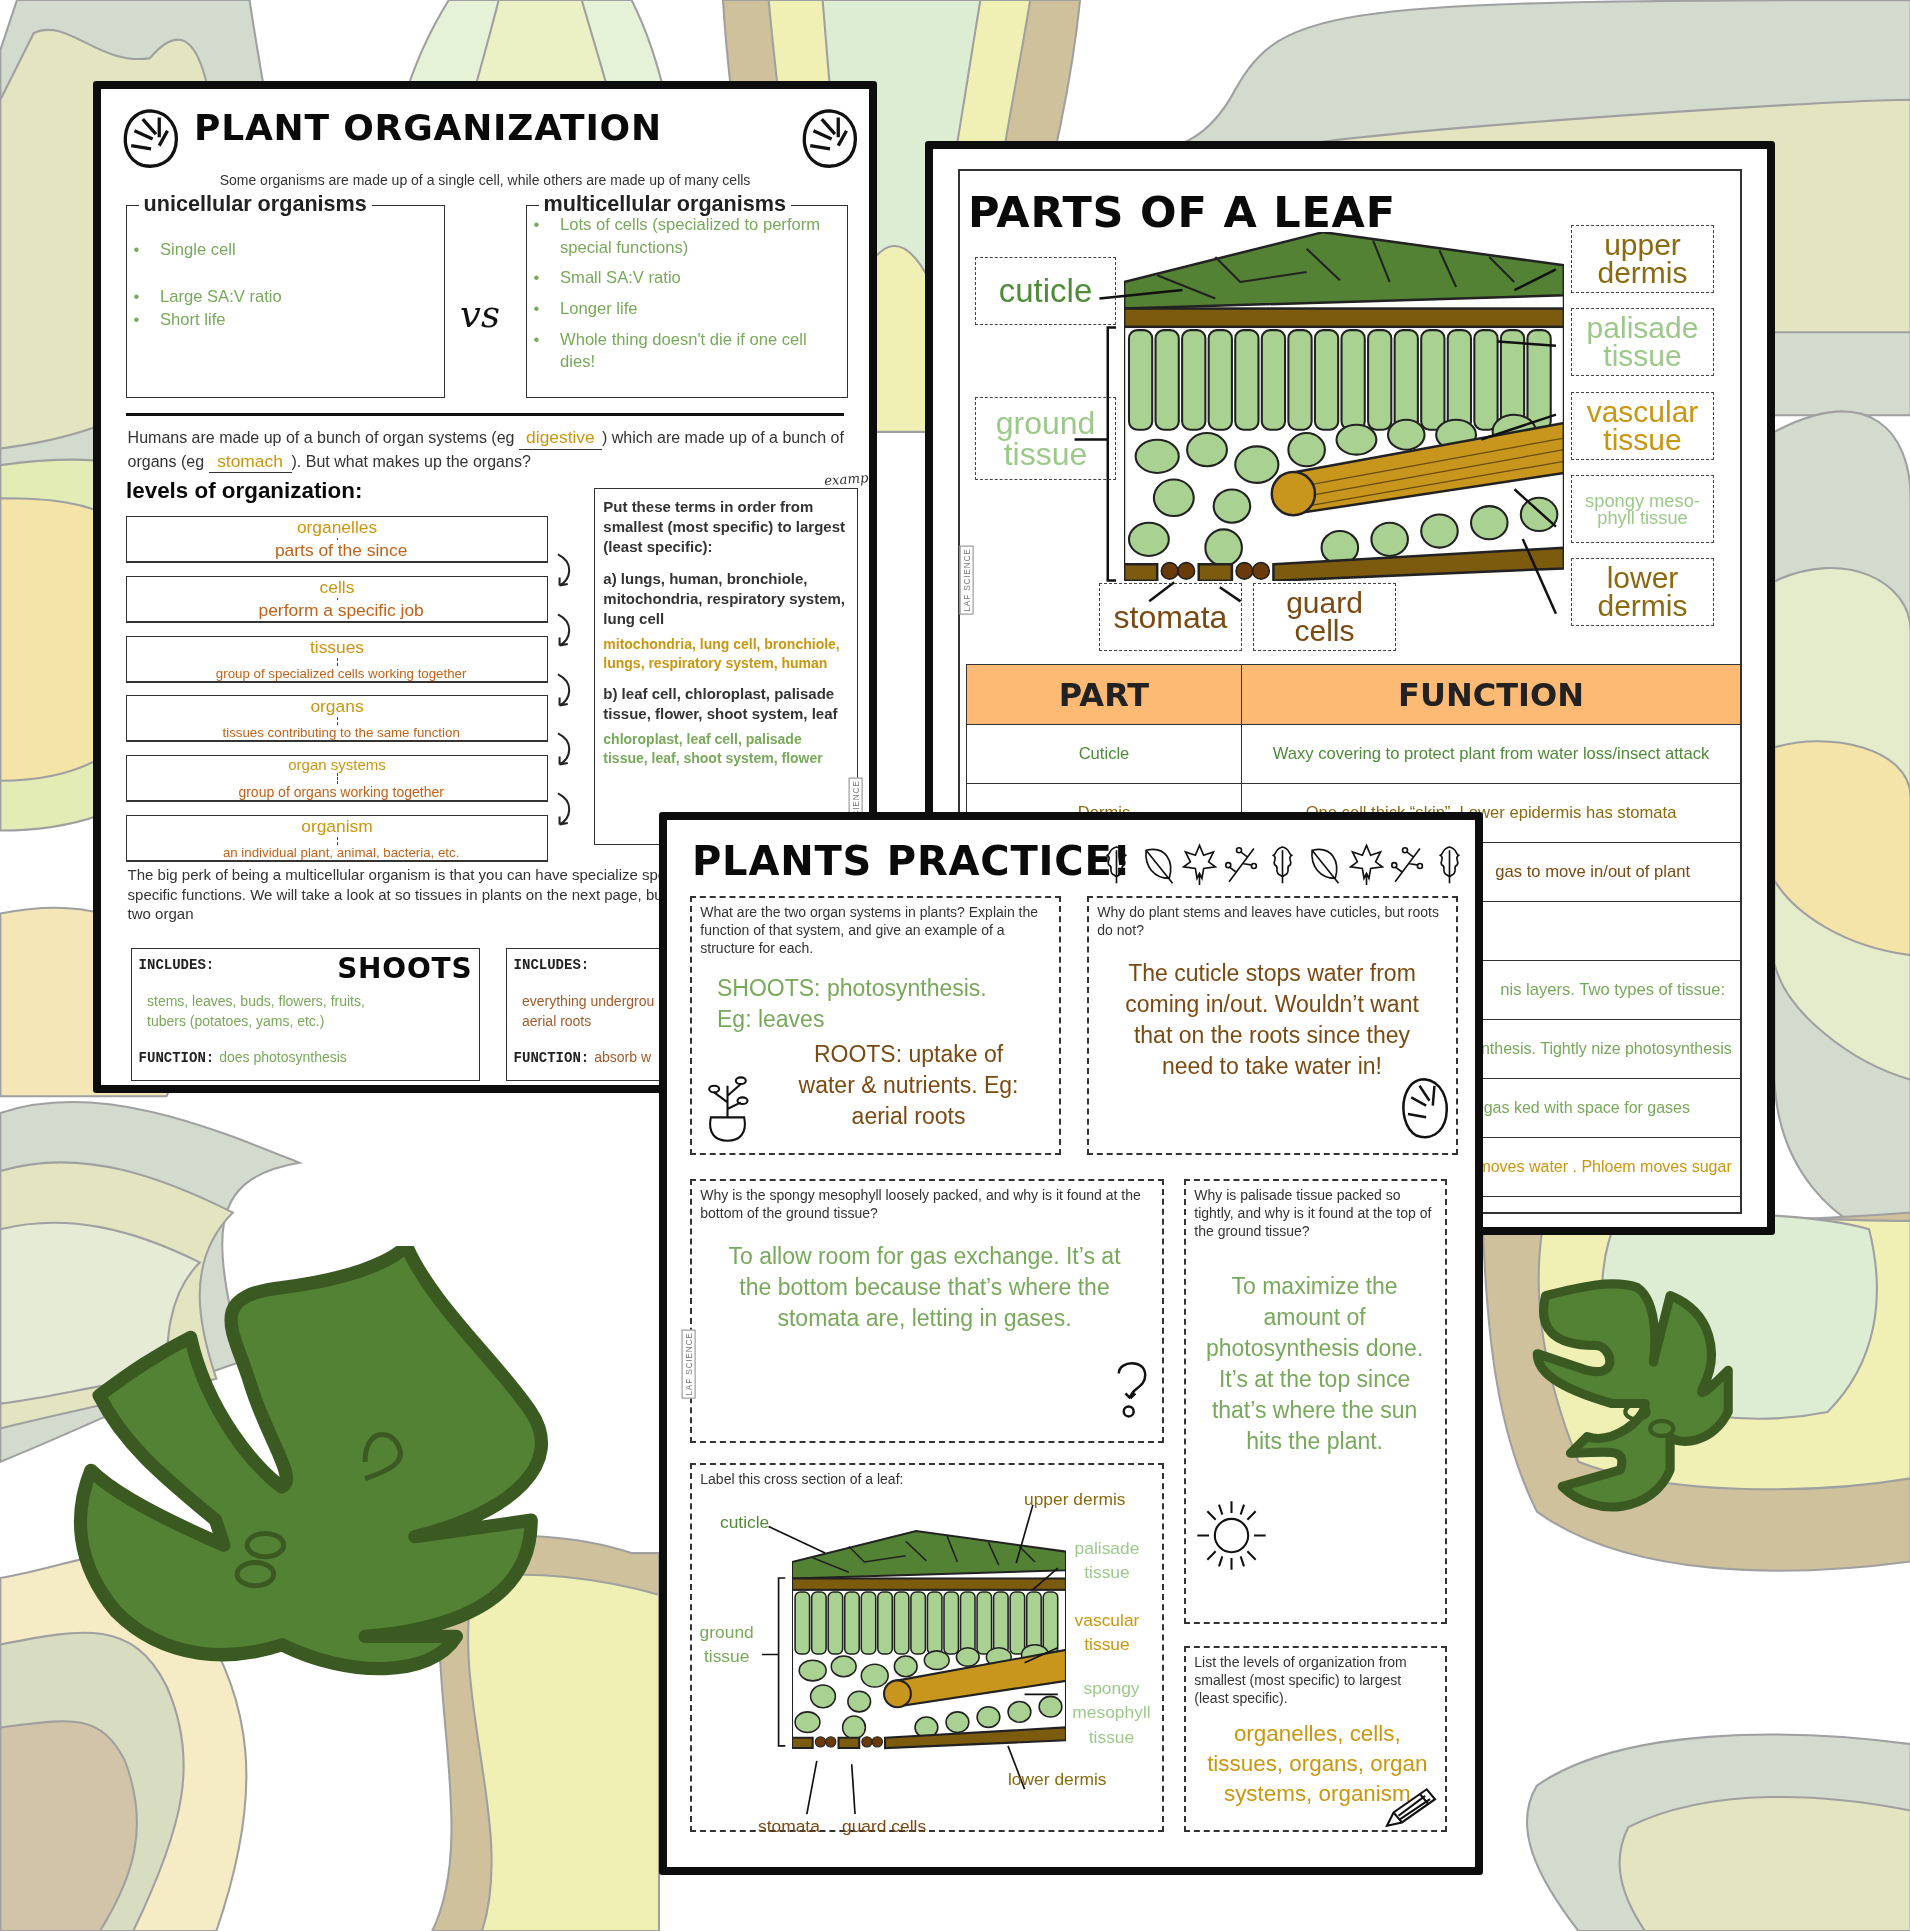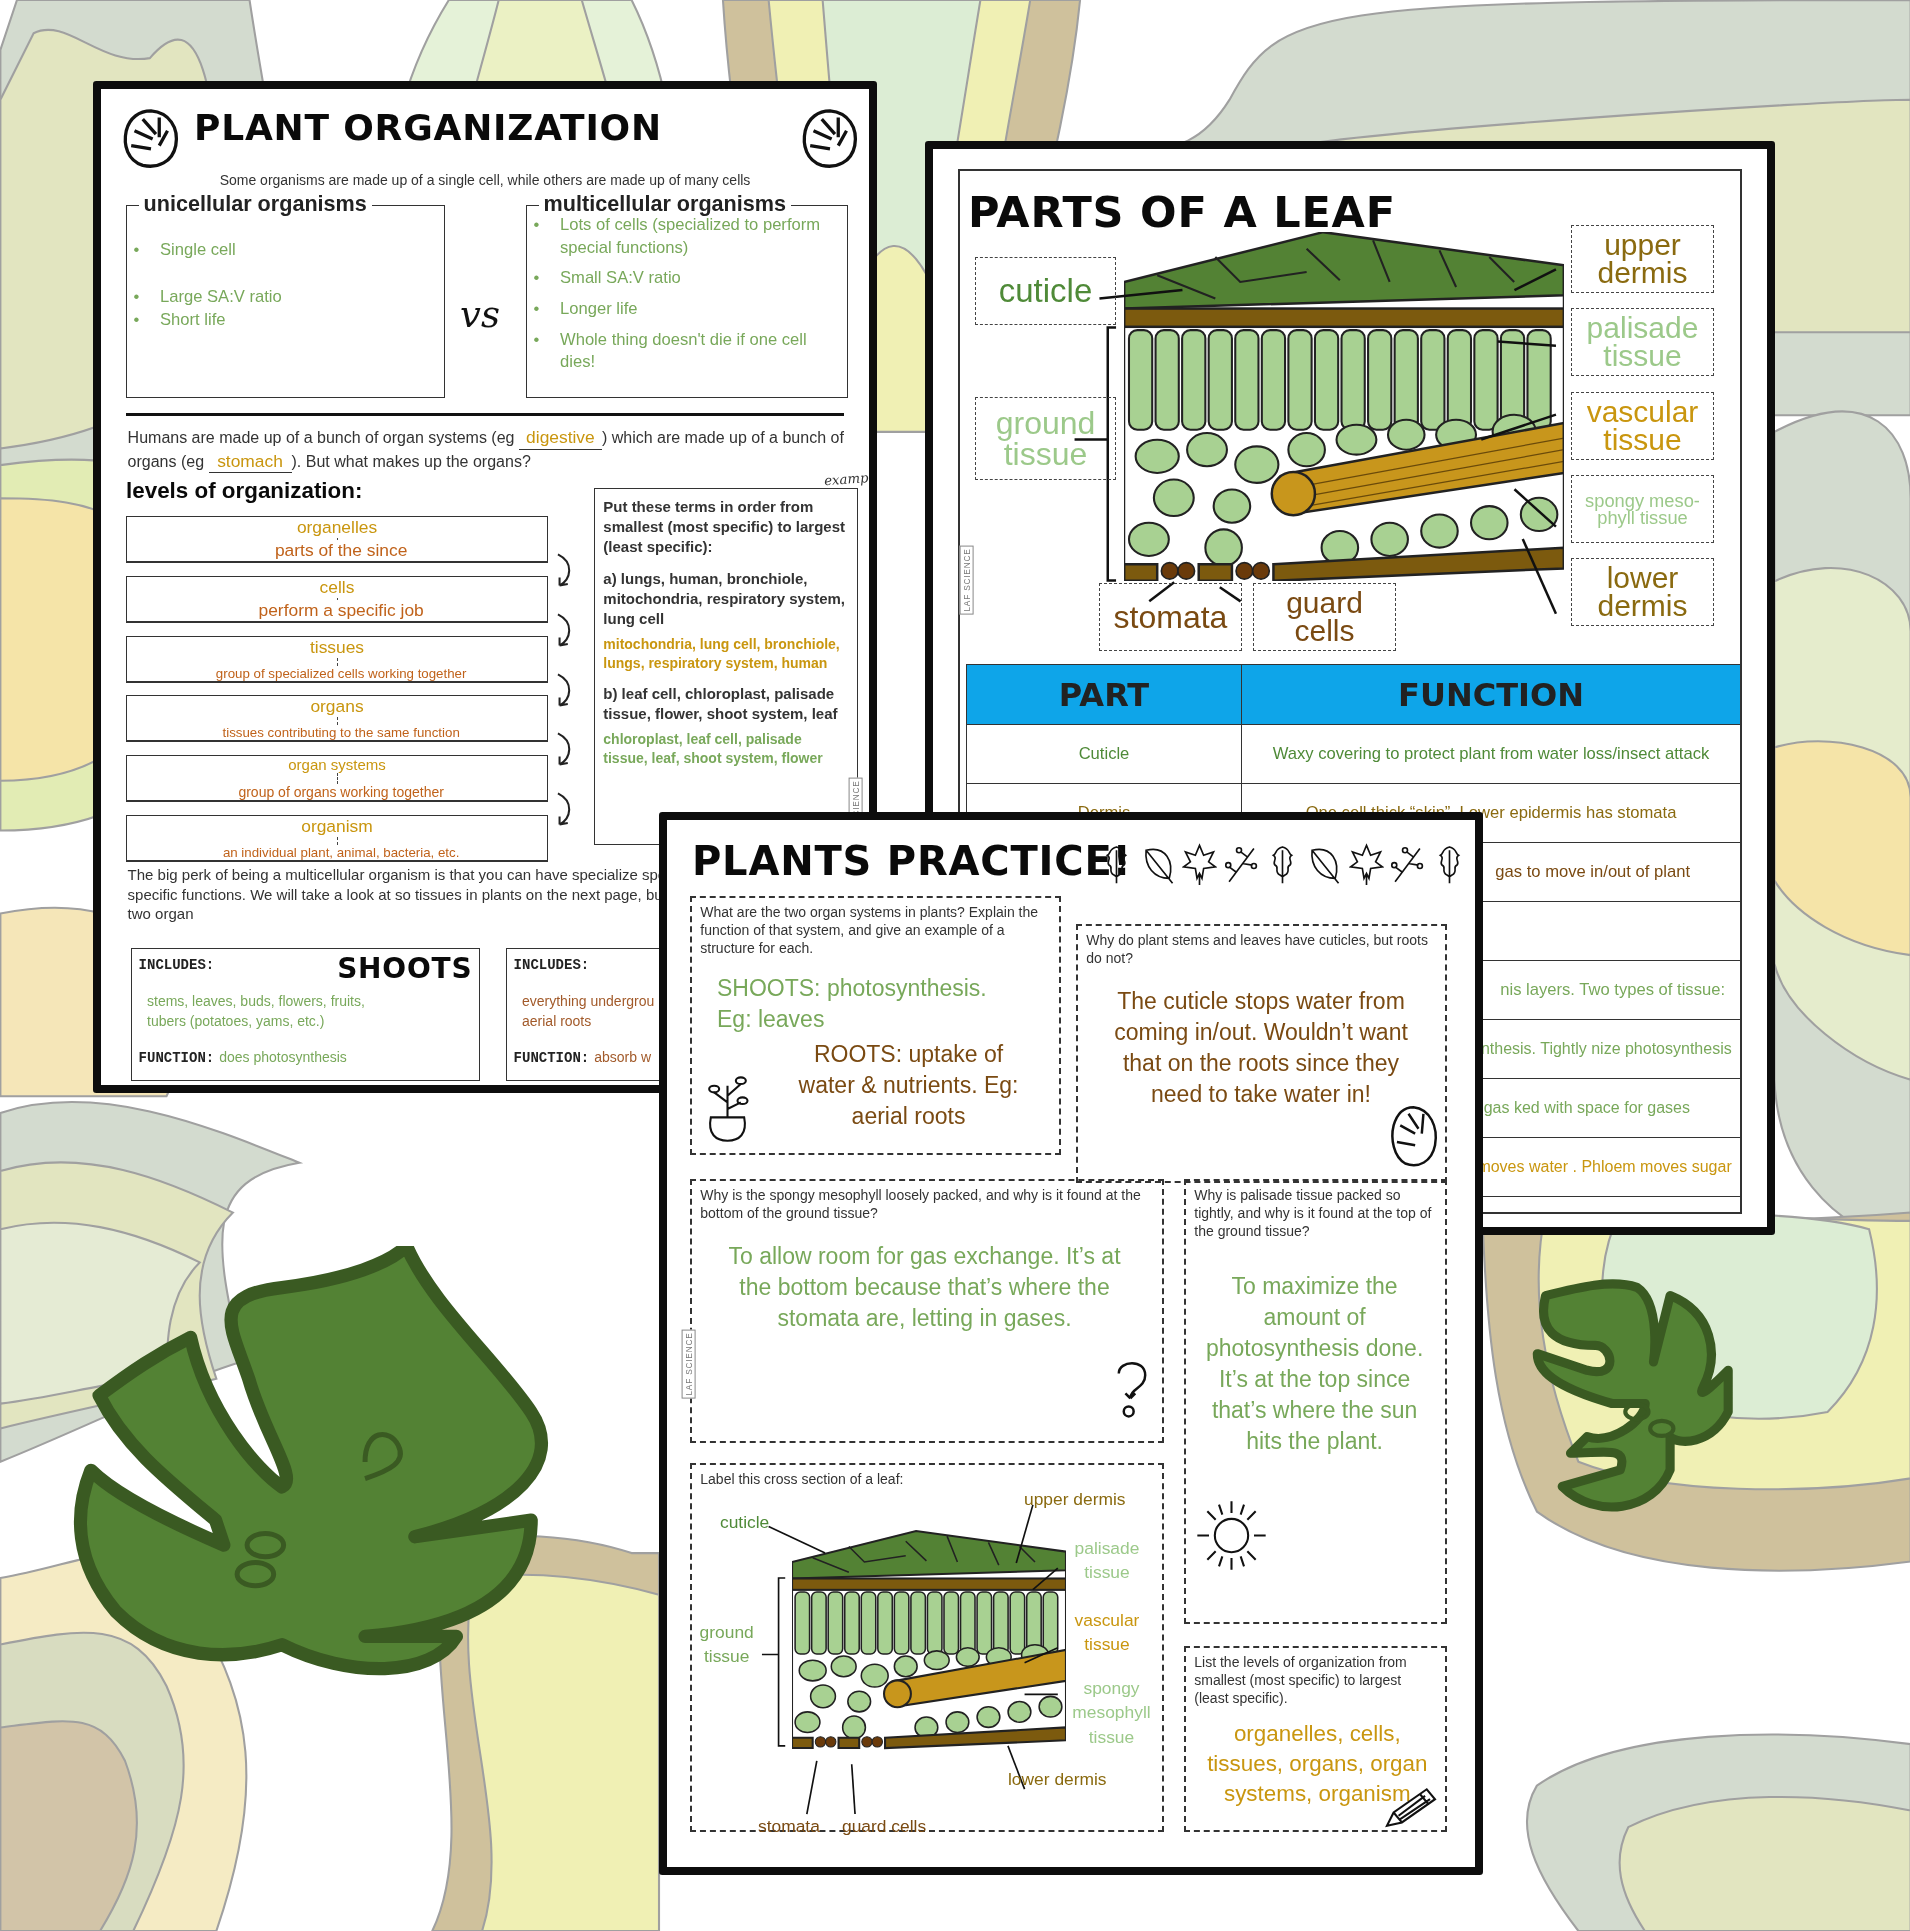--- a/index.html
+++ b/index.html
@@ -59,21 +59,21 @@
   .sys-box .fn { position: absolute; left: 6.6px; top: 100px; font-weight: 800; font-size: 14px; font-family: "Liberation Mono", monospace; }
   .sys-box .fnv { font-weight: 400; font-family: "Liberation Sans", sans-serif; font-size: 14px; margin-left: 5px; }
   .watermark { position: absolute; border: 1.2px solid #888; font-size: 8.3px; color: #777; padding: 1.7px 0.8px; writing-mode: vertical-rl; transform: rotate(180deg); background: #fff; letter-spacing: 0.8px; }
 
   
   #p2 { left: 925px; top: 141px; width: 850px; height: 1094px; }
   #p2 .title { position: absolute; left: 35px; top: 38px; font-size: 43px; }
   .dlabel { position: absolute; border: 1.7px dashed #444; display: flex; align-items: center; justify-content: center; text-align: center; line-height: 0.95; }
   .leaf-diagram { position: absolute; }
   .tbl { position: absolute; left: 33px; top: 515px; width: 775px; border-collapse: collapse; }
-  .tbl th { background: #0ea5e9; height: 60px; font-size: 32px; font-weight: 900; border: 1.7px solid #333; font-family: "DejaVu Sans", sans-serif; }
+  .tbl th { background: #fdba74; height: 60px; font-size: 32px; font-weight: 900; border: 1.7px solid #333; font-family: "DejaVu Sans", sans-serif; }
   .tbl td { height: 59px; border: 1.7px solid #333; text-align: center; font-size: 16.6px; line-height: 1.3; padding: 0 6.6px; }
   .tbl td.part { width: 275px; border-right: 1.7px dashed #444; }
 
   
   #p3 { left: 659px; top: 812px; width: 824px; height: 1063px; }
   #p3 .title { position: absolute; left: 25px; top: 18.3px; font-size: 40px; }
   .leaf-row { position: absolute; left: 432px; top: 21.6px; display: flex; gap: 6.6px; }
   .leaf-row svg { width: 35px; height: 43px; }
   .qbox { position: absolute; border: 2.1px dashed #333; }
   .qbox .q { position: absolute; left: 8.3px; top: 5px; right: 8.3px; font-size: 14px; color: #333; line-height: 1.3; }
@@ -419,21 +419,21 @@
     <div class="a c-brown" style="left:100px;top:141px;width:233px;">ROOTS: uptake of water &amp; nutrients. Eg: aerial roots</div>
     <svg class="qicon" style="left:11.6px;top:171px;width:47px;height:75px" viewBox="0 0 56 90">
         <path d="M28 58 L28 20 M28 40 L12 28 M28 32 L44 18 M28 48 L44 40" fill="none" stroke="#111" stroke-width="2.5"></path>
         <ellipse cx="12" cy="24" rx="6" ry="4" fill="none" stroke="#111" stroke-width="2.5"></ellipse>
         <ellipse cx="44" cy="14" rx="6" ry="4" fill="none" stroke="#111" stroke-width="2.5"></ellipse>
         <ellipse cx="46" cy="38" rx="6" ry="4" fill="none" stroke="#111" stroke-width="2.5"></ellipse>
         <path d="M8 58 L48 58 C52 78 42 86 28 86 C14 86 4 78 8 58 Z" fill="none" stroke="#111" stroke-width="2.5"></path>
       </svg>
   </div>
 
-  <div class="qbox" style="left:409px;top:76px;width:371px;height:259px;margin-top:28px;">
+  <div class="qbox" style="left:420px;top:76px;width:371px;height:259px;">
     <div class="q">Why do plant stems and leaves have cuticles, but roots do not?</div>
     <div class="a c-brown" style="left:25px;top:60px;width:316px;">The cuticle stops water from coming in/out. Wouldn’t want that on the roots since they need to take water in!</div>
     <svg class="qicon" style="left:309px;top:176px;width:53px;height:70px" viewBox="0 0 64 84">
         <path d="M32 6 C52 8 62 30 58 52 C54 72 38 80 22 74 C8 66 4 44 8 28 C12 14 20 6 32 6 Z M16 28 L34 38 M12 48 L34 52 M26 14 L38 32 M44 14 L42 38" fill="none" stroke="#111" stroke-width="3"></path>
       </svg>
   </div>
 
   <div class="qbox" style="left:23px;top:359px;width:474px;height:264px;">
     <div class="q">Why is the spongy mesophyll loosely packed, and why is it found at the bottom of the ground tissue?</div>
     <div class="a c-green" style="left:25px;top:60px;width:415px;">To allow room for gas exchange. It’s at the bottom because that’s where the stomata are, letting in gases.</div>

